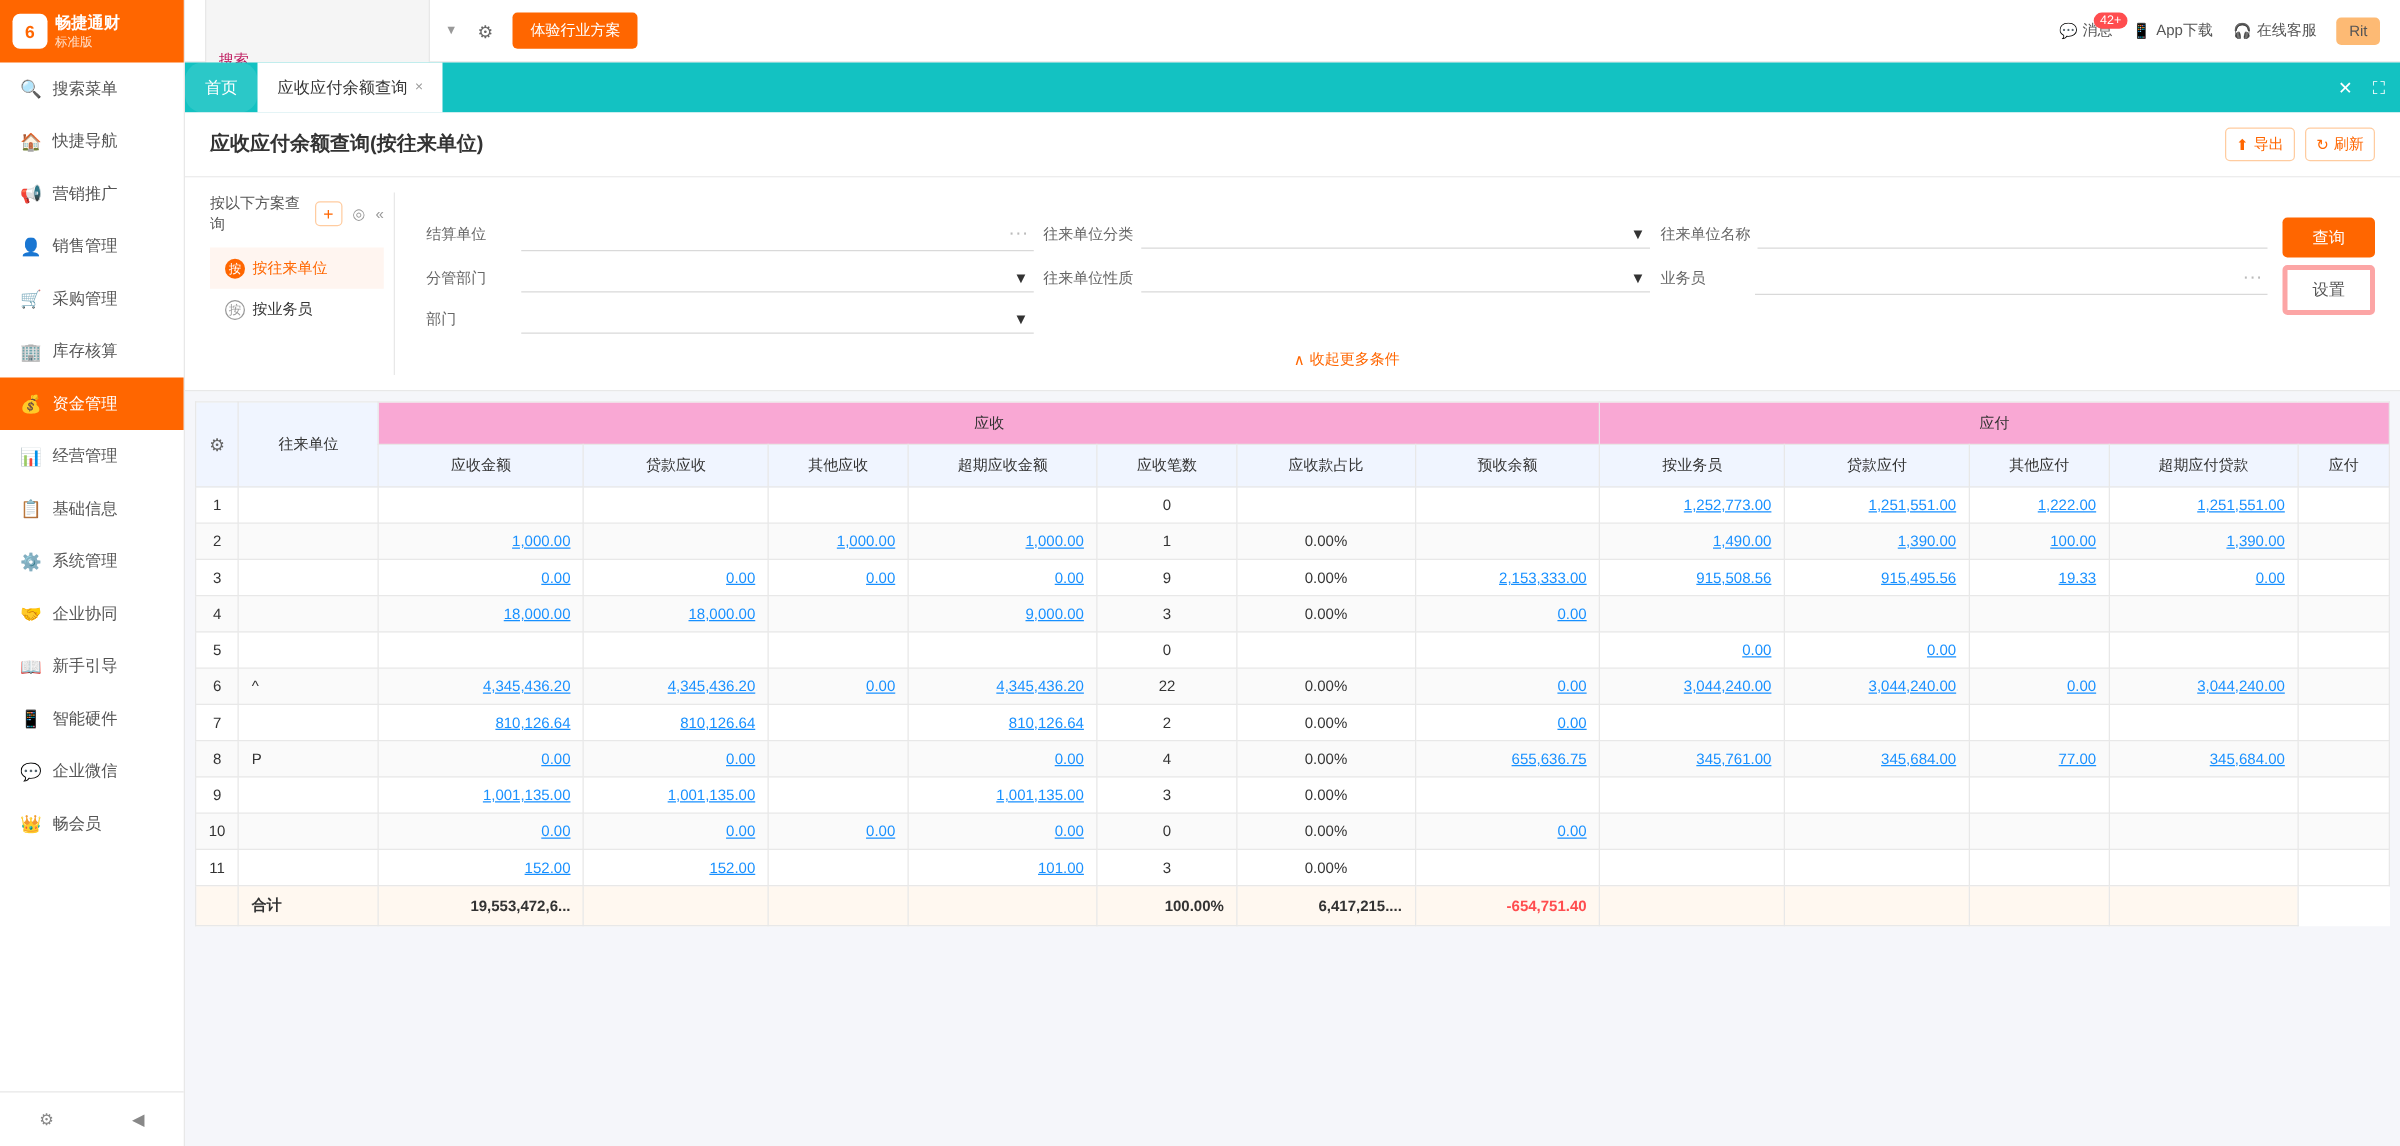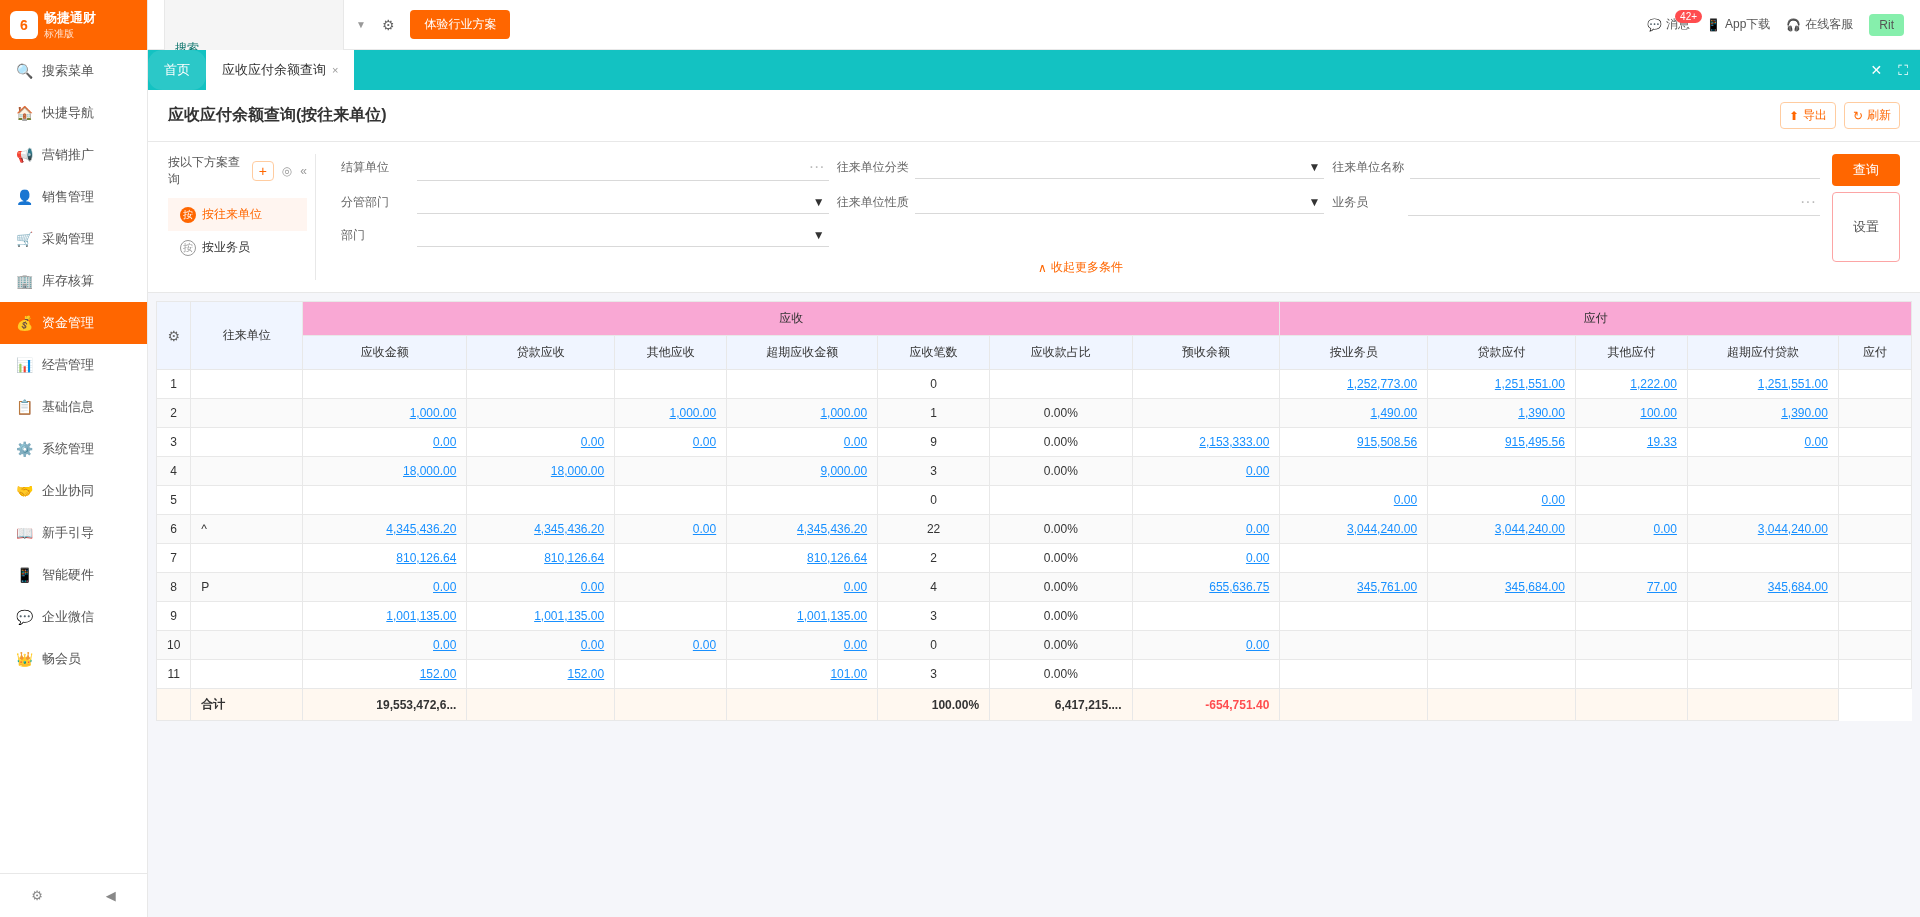--- a/index.html
+++ b/index.html
@@ -28,21 +28,21 @@
     .top-header { height: 50px; background: #fff; border-bottom: 1px solid #e8e8e8; display: flex; align-items: center; padding: 0 16px; gap: 12px; }
     .header-search-box { background: #f5f5f5; border: 1px solid #e8e8e8; border-radius: 4px; padding: 4px 10px; font-size: 12px; color: #999; width: 180px; display: flex; align-items: center; gap: 6px; }
     .header-dropdown-arrow { color: #999; font-size: 10px; }
     .header-gear { color: #666; font-size: 14px; cursor: pointer; margin-left: 4px; }
     .header-promo-btn { background: #ff6600; color: #fff; border: none; border-radius: 4px; padding: 6px 14px; font-size: 12px; cursor: pointer; margin-left: 4px; }
     .header-right { margin-left: auto; display: flex; align-items: center; gap: 16px; }
     .header-msg { display: flex; align-items: center; gap: 4px; cursor: pointer; color: #555; font-size: 12px; position: relative; }
     .badge { background: #ff4d4f; color: #fff; border-radius: 10px; padding: 1px 5px; font-size: 10px; position: absolute; top: -6px; right: -12px; white-space: nowrap; }
     .header-app { display: flex; align-items: center; gap: 4px; cursor: pointer; color: #555; font-size: 12px; }
     .header-service { display: flex; align-items: center; gap: 4px; cursor: pointer; color: #555; font-size: 12px; }
-    .header-user { background: #86efac; border-radius: 4px; padding: 4px 10px; font-size: 12px; color: #555; }
+    .header-user { background: #fdba74; border-radius: 4px; padding: 4px 10px; font-size: 12px; color: #555; }
 
     
     .tab-bar { height: 40px; background: #1890ff; display: flex; align-items: stretch; }
     .tab-home { padding: 0 16px; display: flex; align-items: center; color: #fff; font-size: 13px; cursor: pointer; background: rgba(255,255,255,0.1); border-radius: 14px; }
     .tab-item { padding: 0 16px; display: flex; align-items: center; color: #fff; font-size: 13px; cursor: pointer; background: #fff; color: #333; gap: 6px; }
     .tab-item .close-icon { color: #999; font-size: 11px; cursor: pointer; }
     .tab-bar-right { margin-left: auto; display: flex; align-items: center; padding-right: 8px; gap: 8px; }
     .tab-bar-btn { color: #fff; font-size: 14px; cursor: pointer; padding: 4px; }
 
     
@@ -81,21 +81,21 @@
     .data-table tr:nth-child(even) { background: #fafafa; }
     .data-table .link { color: #1890ff; text-decoration: underline; cursor: pointer; }
     .data-table .footer-row td { background: #fff8f0; font-weight: bold; color: #333; }
     .data-table .footer-row td.neg { color: #ff4d4f; }
     .col-settings { width: 30px; text-align: center; }
     th.group-header { background: #f9a8d4; }
     .settings-icon { font-size: 14px; color: #666; cursor: pointer; }
 
     
     .query-btn { background: #ff6600; color: #fff; border: none; border-radius: 4px; padding: 7px 20px; font-size: 13px; cursor: pointer; }
-    .setting-btn { background: #fff; color: #555; border: 1px solid #fca5a5; border-radius: 4px; padding: 25px 20px; font-size: 13px; cursor: pointer; }
+    .setting-btn { background: #fff; color: #555; border: 4px solid #fca5a5; border-radius: 4px; padding: 7px 20px; font-size: 13px; cursor: pointer; }
     .btn-group { display: flex; flex-direction: column; gap: 6px; }
   </style>
 </head>
 <body>
 
 <div class="app-container">
 
   <div class="sidebar">
     <div class="sidebar-logo">
       <div class="sidebar-logo-icon">
@@ -171,21 +171,21 @@
     <div class="sidebar-footer">
       <span class="sidebar-footer-btn">⚙</span>
       <span class="sidebar-footer-btn">◀</span>
     </div>
   </div>
 
   <div class="main">
 
     <div class="top-header">
       <div class="header-search-box">
-        <span style="color:#0f766e;margin-top:47px;">搜索</span>
+        <span style="color:#be185d;margin-top:47px;">搜索</span>
       </div>
       <span class="header-dropdown-arrow">▼</span>
       <span class="header-gear">⚙</span>
       <button class="header-promo-btn">体验行业方案</button>
       <div class="header-right">
         <div class="header-msg">
           <span>💬</span>
           <span>消息</span>
           <span class="badge">42+</span>
         </div>
@@ -245,21 +245,21 @@
               <div class="scheme-icon">按</div>
               <span>按往来单位</span>
             </div>
             <div class="scheme-item">
               <div class="scheme-icon-gray">按</div>
               <span>按业务员</span>
             </div>
           </div>
 
           <div style="flex:1;">
-            <div style="display:flex; gap:0; align-items:flex-start;">
+            <div style="display:flex; gap:0; align-items:flex-start;margin-top:20px;">
               <div style="flex:1;">
                 <div class="filter-grid">
                   <div class="filter-item">
                     <span class="filter-item-label">结算单位</span>
                     <div class="filter-input" style="display:flex;justify-content:flex-end;">
                       <span class="filter-dots">···</span>
                     </div>
                   </div>
                   <div class="filter-item">
                     <span class="filter-item-label">往来单位分类</span>

